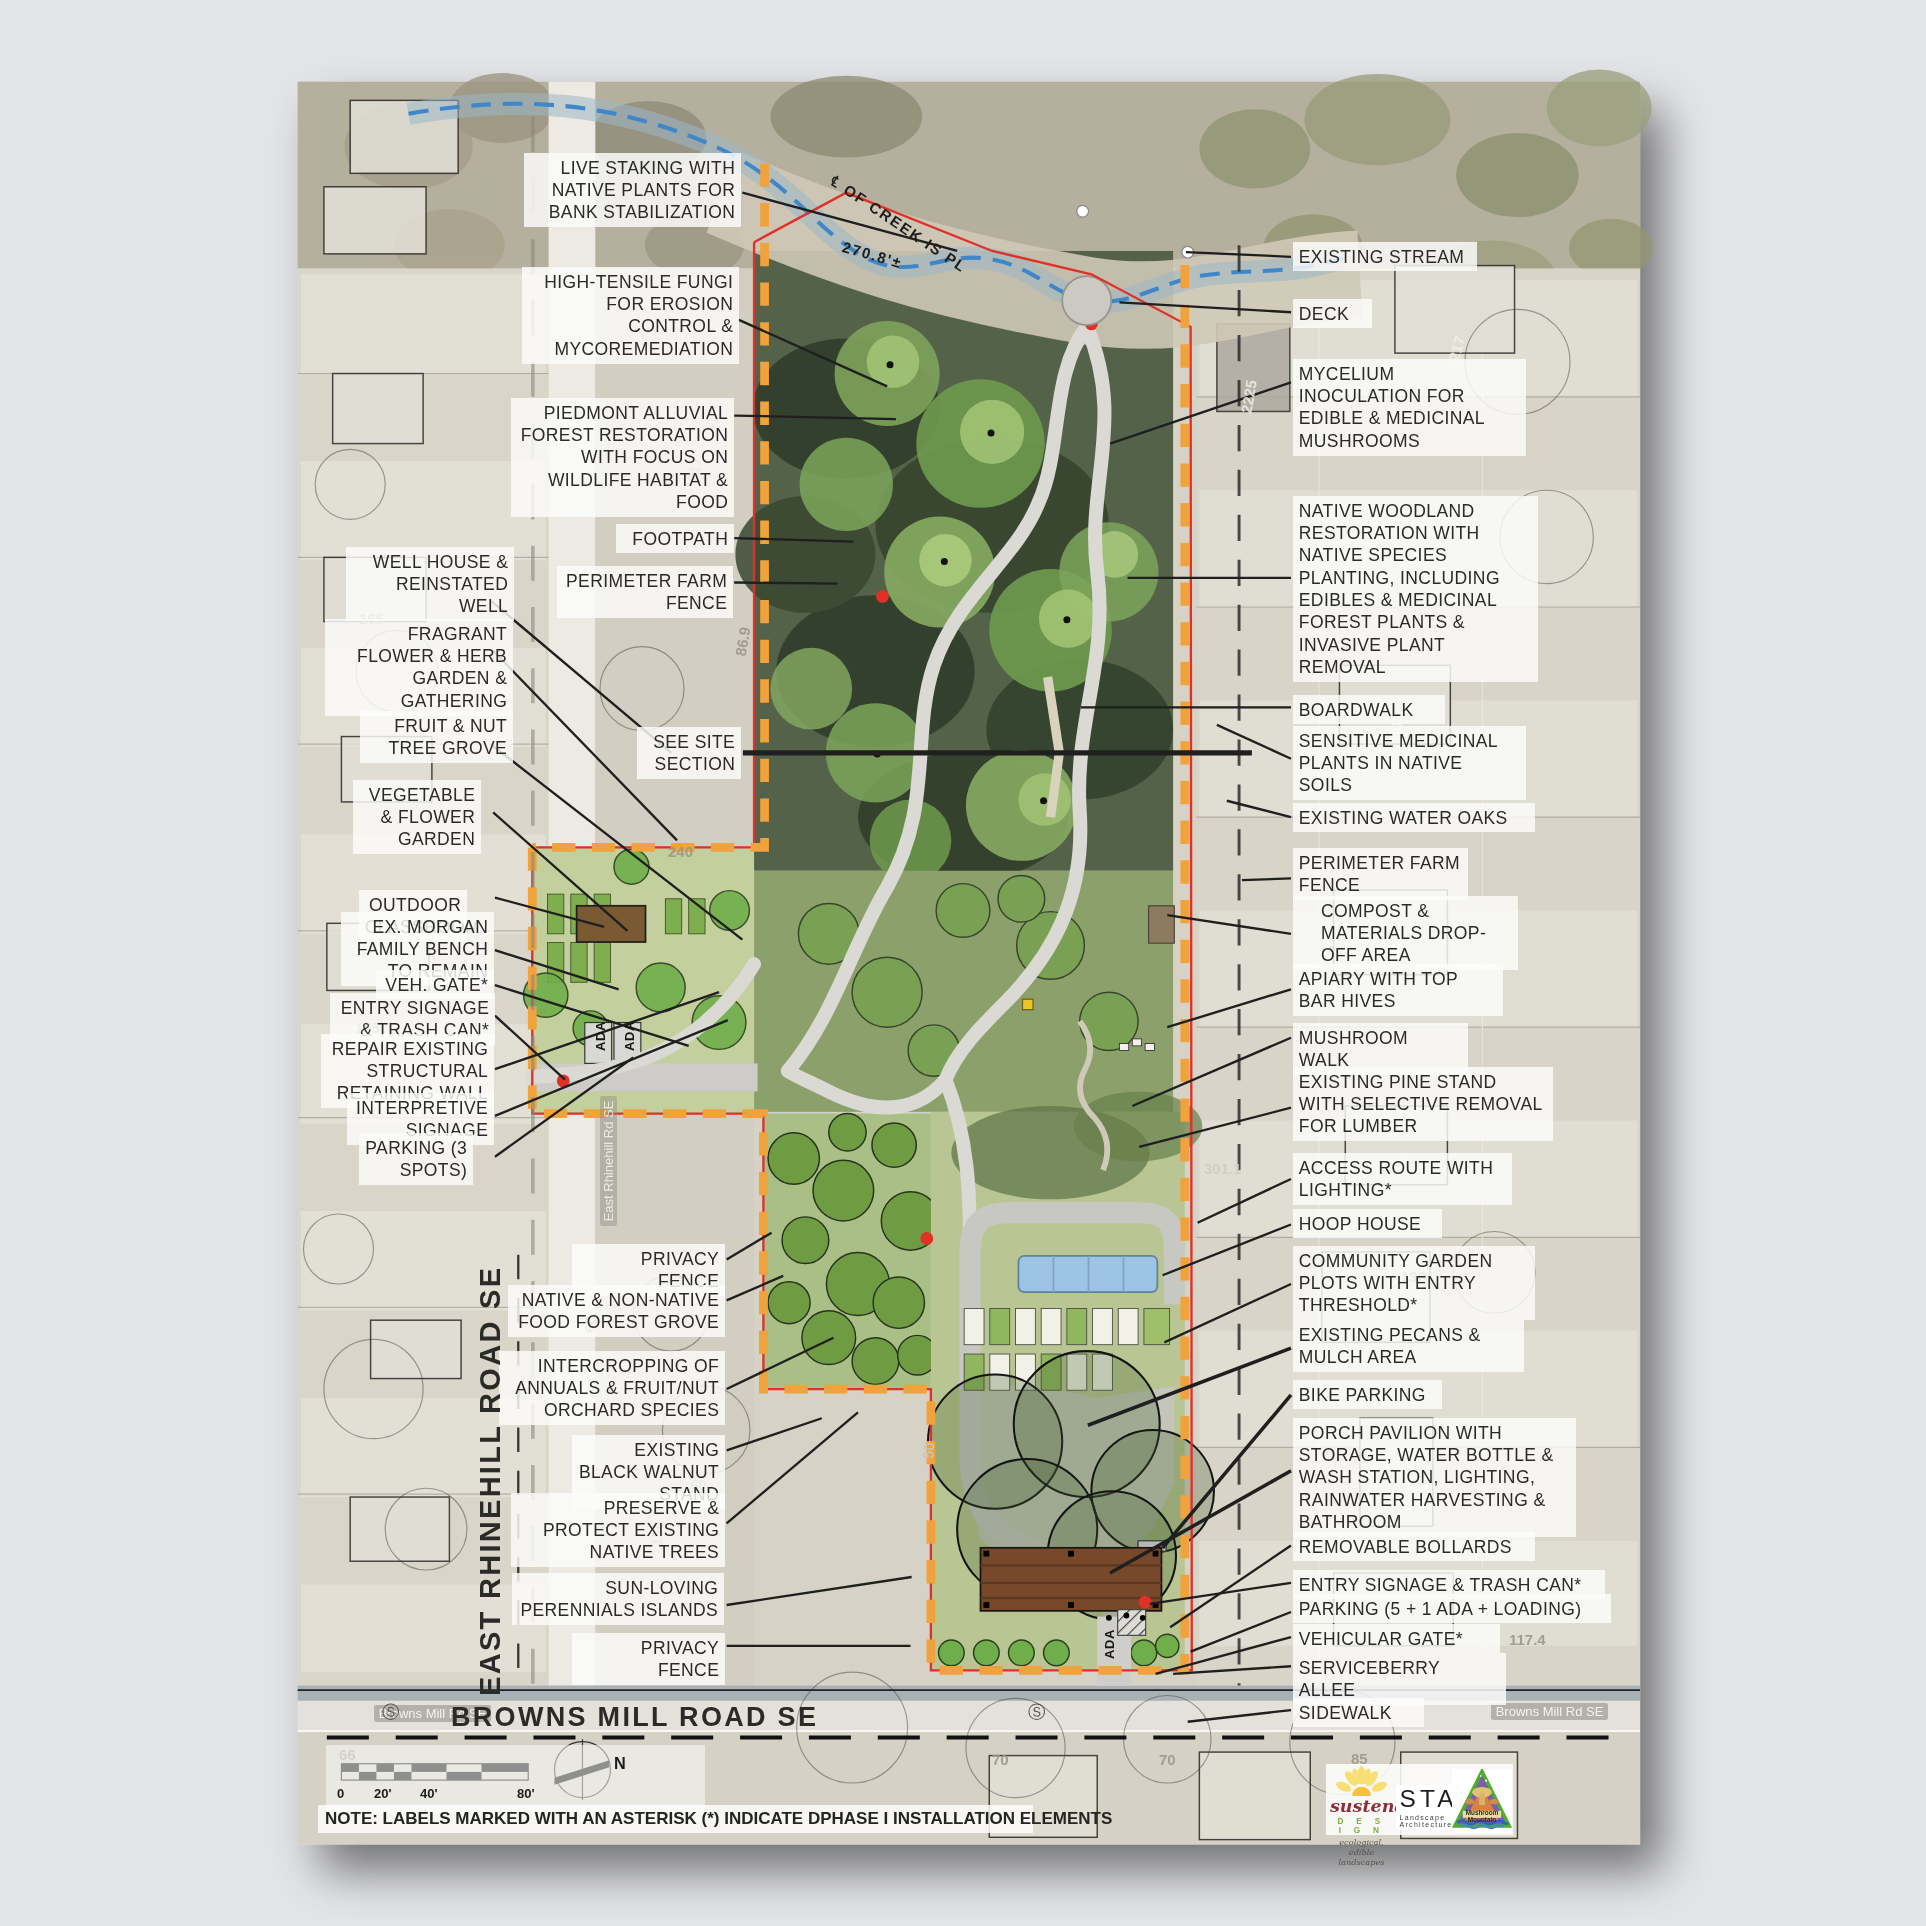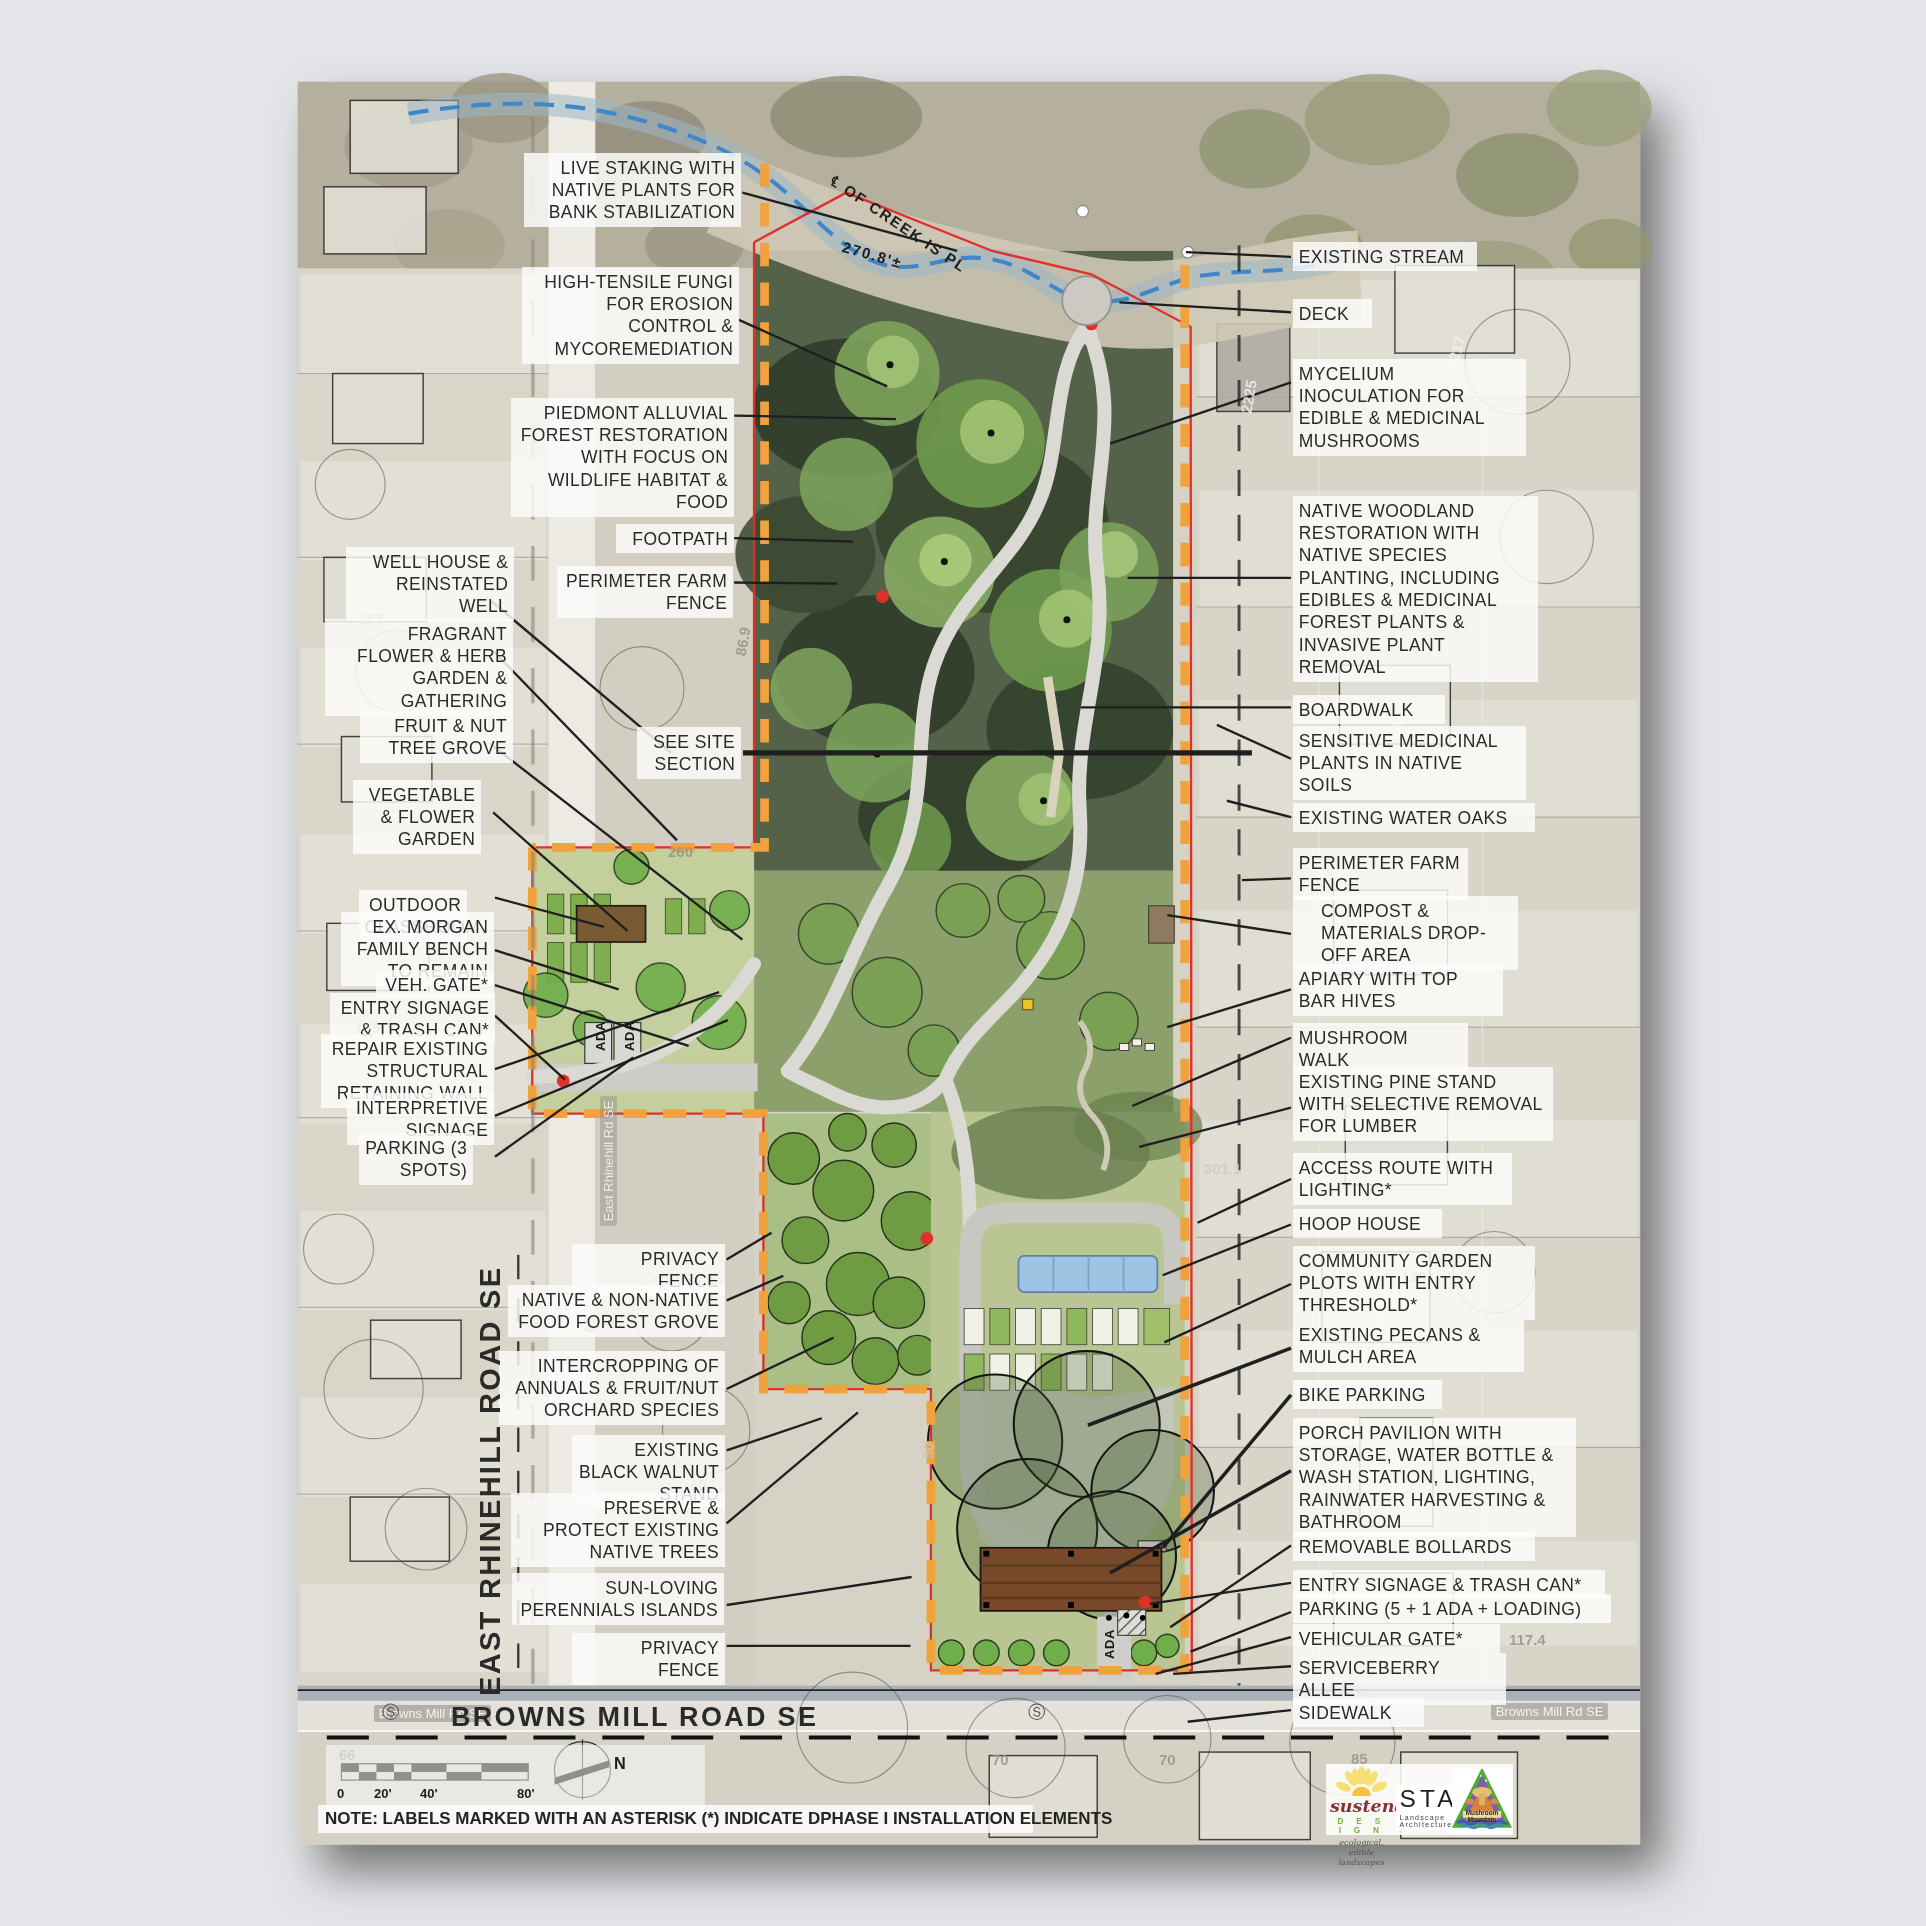--- a/index.html
+++ b/index.html
@@ -499,21 +499,21 @@
 
 <div class="creek-t" style="left:838px;top:170px;transform:rotate(34deg);transform-origin:0 0;">℄ OF CREEK IS PL</div>
 <div class="creek-t" style="left:845px;top:238px;transform:rotate(16deg);transform-origin:0 0;">270.8'±</div>
 
 <div class="ada" style="left:593px;top:1051px;transform:rotate(-90deg);transform-origin:0 0;">ADA</div>
 <div class="ada" style="left:622px;top:1051px;transform:rotate(-90deg);transform-origin:0 0;">ADA</div>
 <div class="ada" style="left:1102px;top:1659px;transform:rotate(-90deg);transform-origin:0 0;">ADA</div>
 
 <span class="pn" style="left:682px;top:461px;transform:rotate(-78deg);">217</span>
 <span class="pn" style="left:728px;top:633px;transform:rotate(-80deg);">86.9</span>
-<span class="pn" style="left:668px;top:843px;">260</span>
+<span class="pn" style="left:668px;top:843px;">240</span>
 <span class="pn" style="left:359px;top:610px;">165</span>
 <span class="pn" style="left:355px;top:1019px;">165</span>
 <span class="pn" style="left:581px;top:1316px;transform:rotate(-90deg);">60</span>
 <span class="pn" style="left:690px;top:1476px;">60</span>
 <span class="pn" style="left:645px;top:1525px;transform:rotate(-85deg);">150</span>
 <span class="pn" style="left:920px;top:1442px;transform:rotate(-85deg);color:#c9c5b8;">50</span>
 <span class="pn" style="left:1204px;top:1160px;color:#cfccc2;">301.1</span>
 <span class="pn" style="left:1509px;top:1631px;">117.4</span>
 <span class="pn" style="left:1401px;top:1268px;">138</span>
 <span class="pn" style="left:992px;top:1751px;">70</span>

